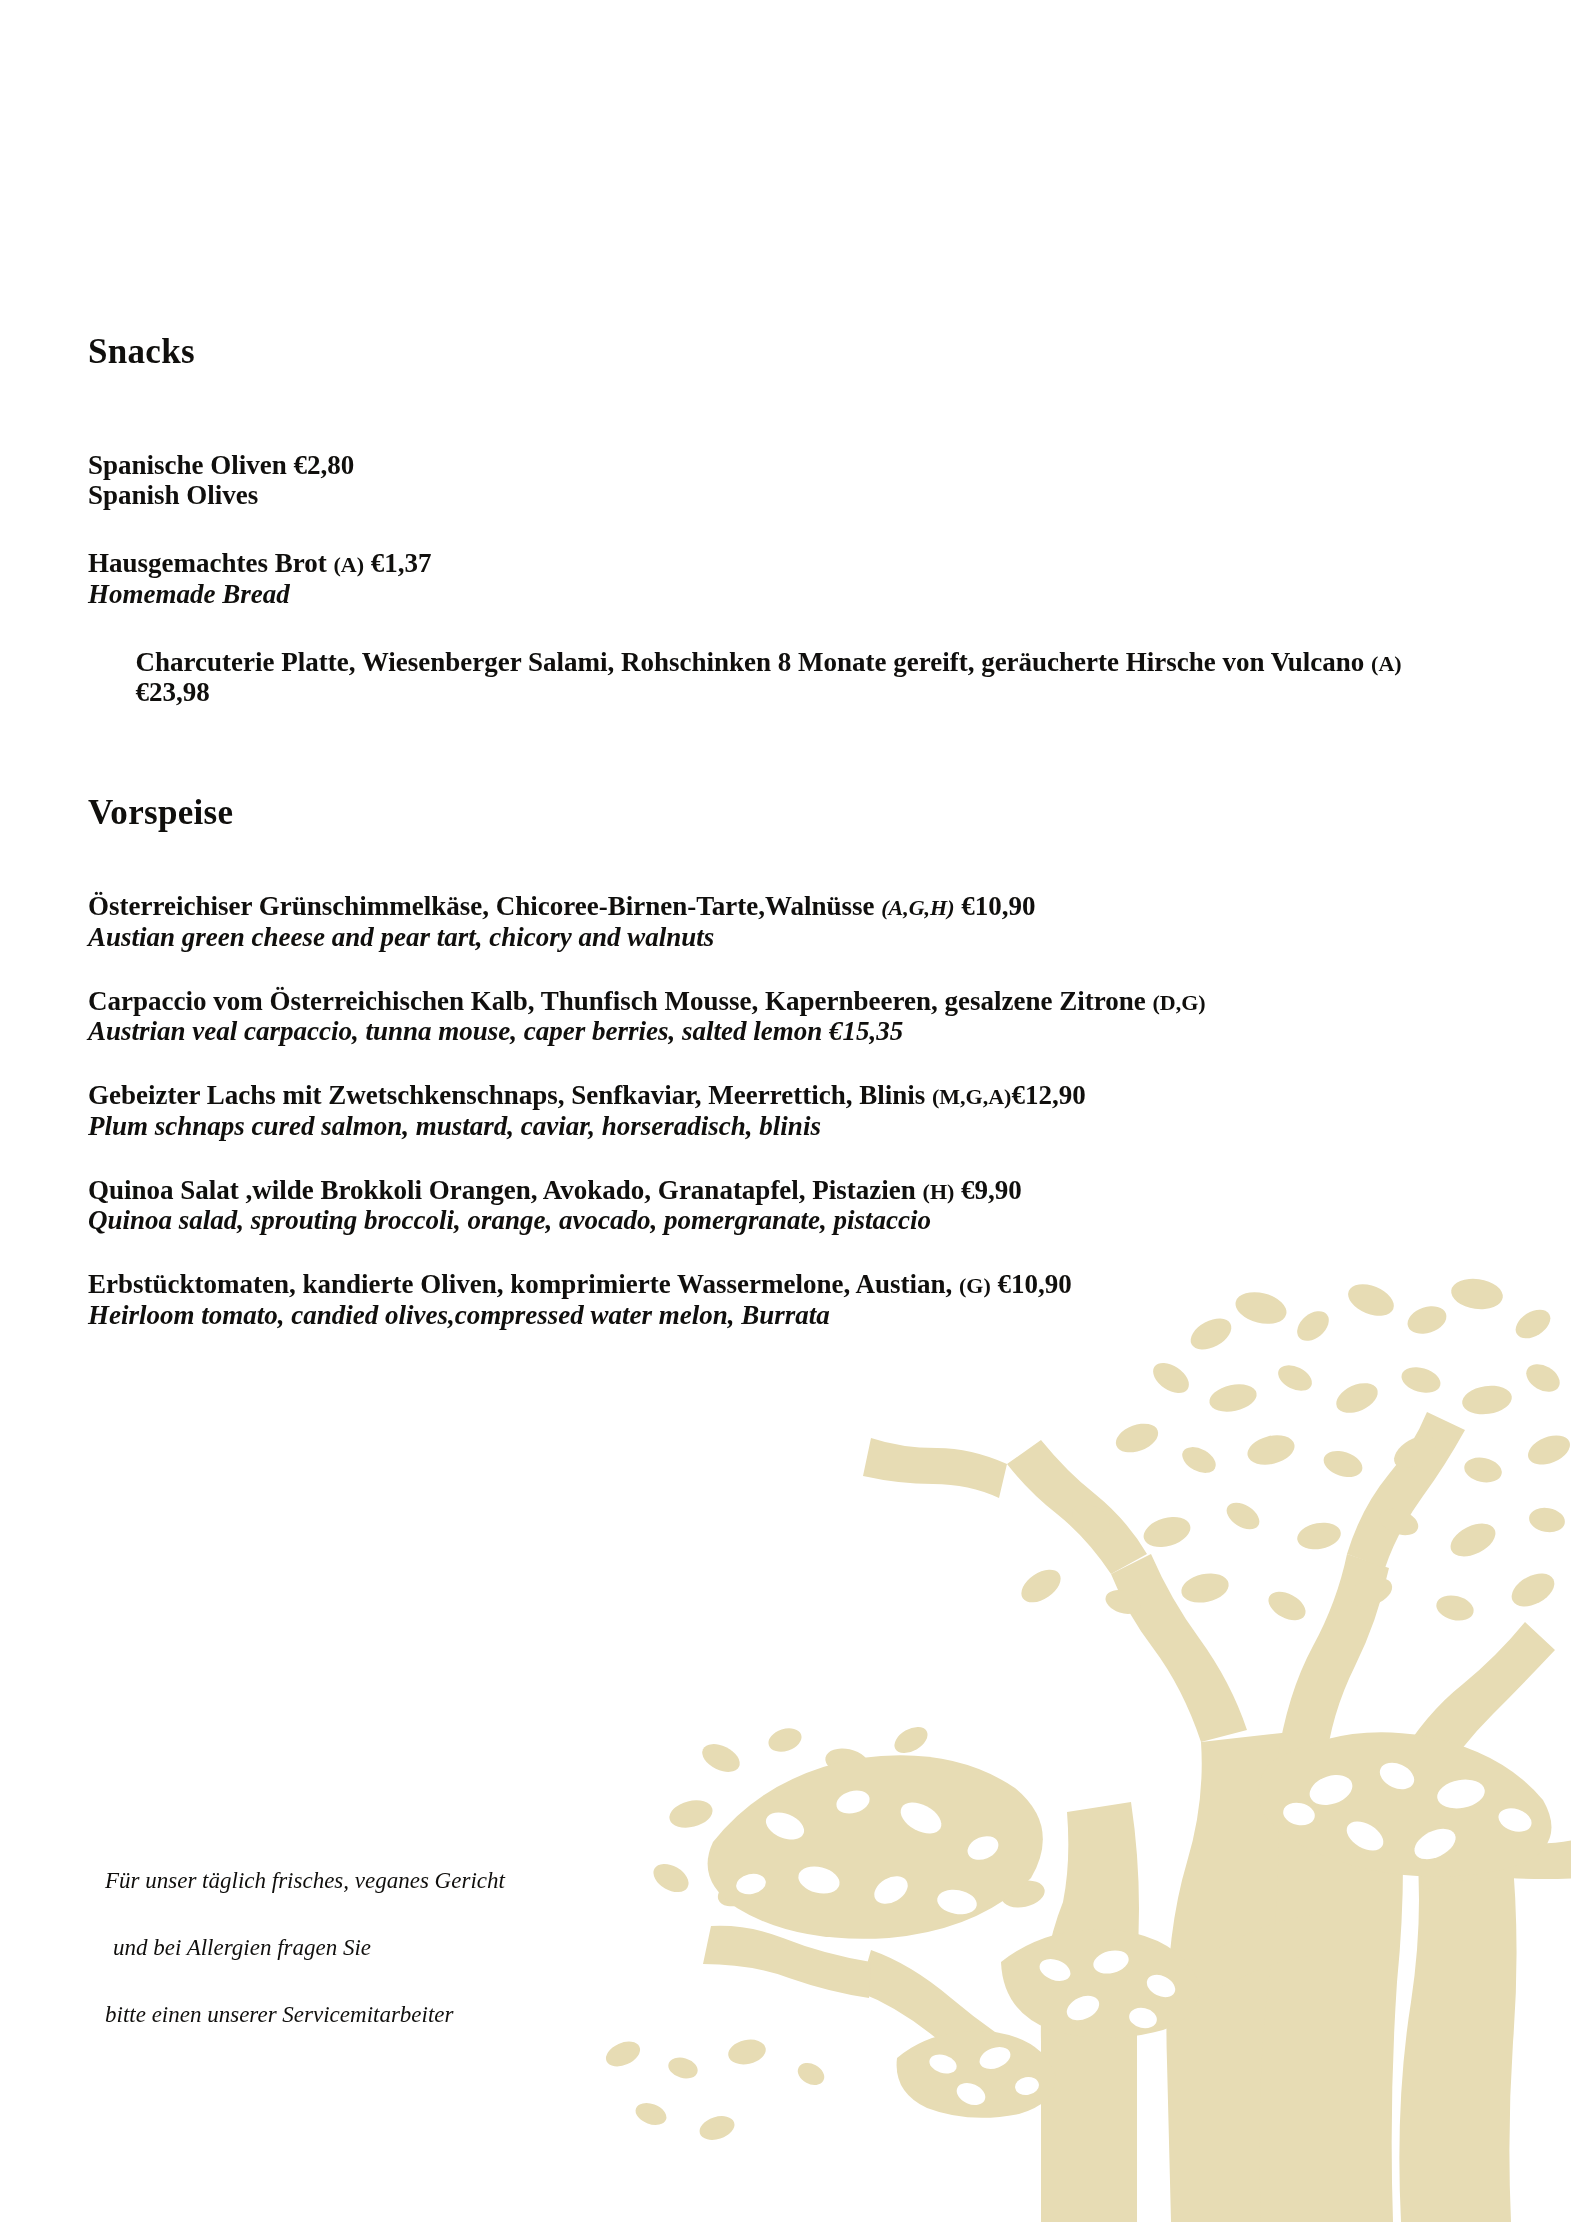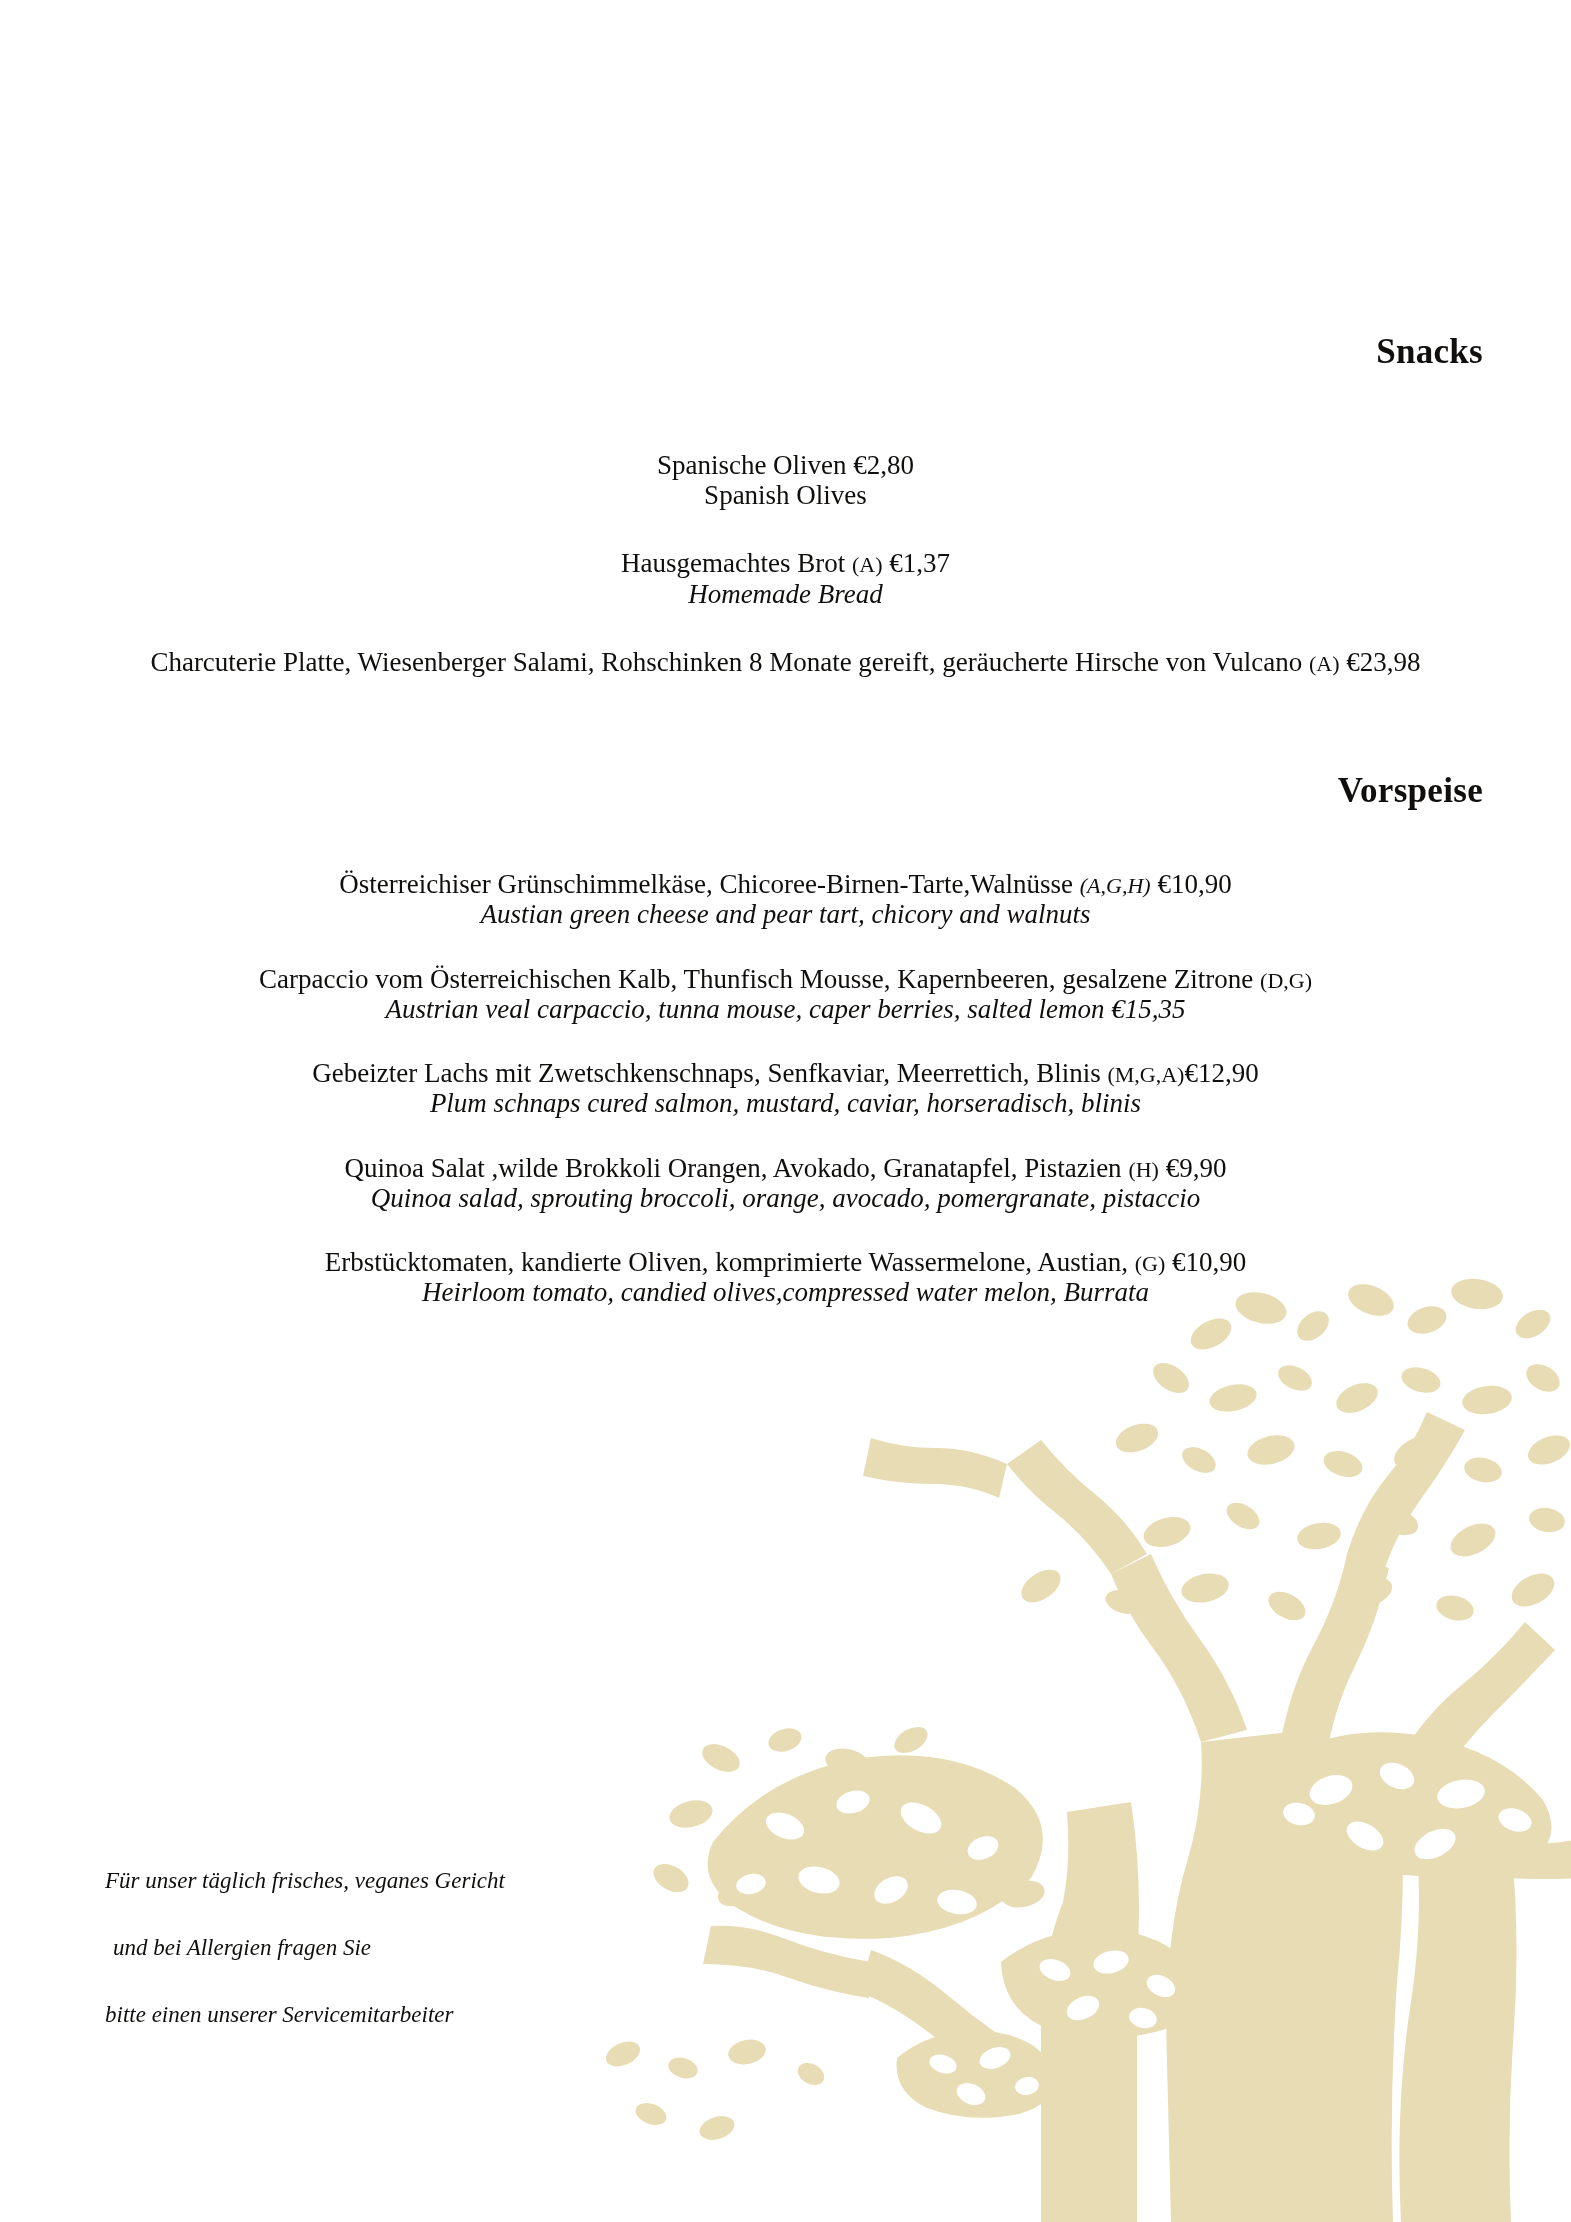--- a/index.html
+++ b/index.html
@@ -33,32 +33,32 @@
   .watermark svg { display: block; width: 100%; height: 100%; }
 
   
   .content {
     position: relative;
     z-index: 2;
     padding: 0 88px;
   }
 
   .section-title {
-    text-align: right;
+    text-align: left;
     font-weight: bold;
     font-size: 35px;
     letter-spacing: 0.3px;
     margin: 0;
   }
   .snacks-title { padding-top: 332px; }
   .vorspeise-title { padding-top: 86px; }
 
   .item {
-    text-align: center;
-    margin: 8px auto;
+    margin: 0 auto;
+    font-weight: bold;
   }
   .line {
     font-size: 27px;
     line-height: 1.12;
     margin: 0;
   }
   .line.de { font-style: normal; }
   .line.en { font-style: italic; }
   .line.en.upright { font-style: normal; }
   .allergen {

